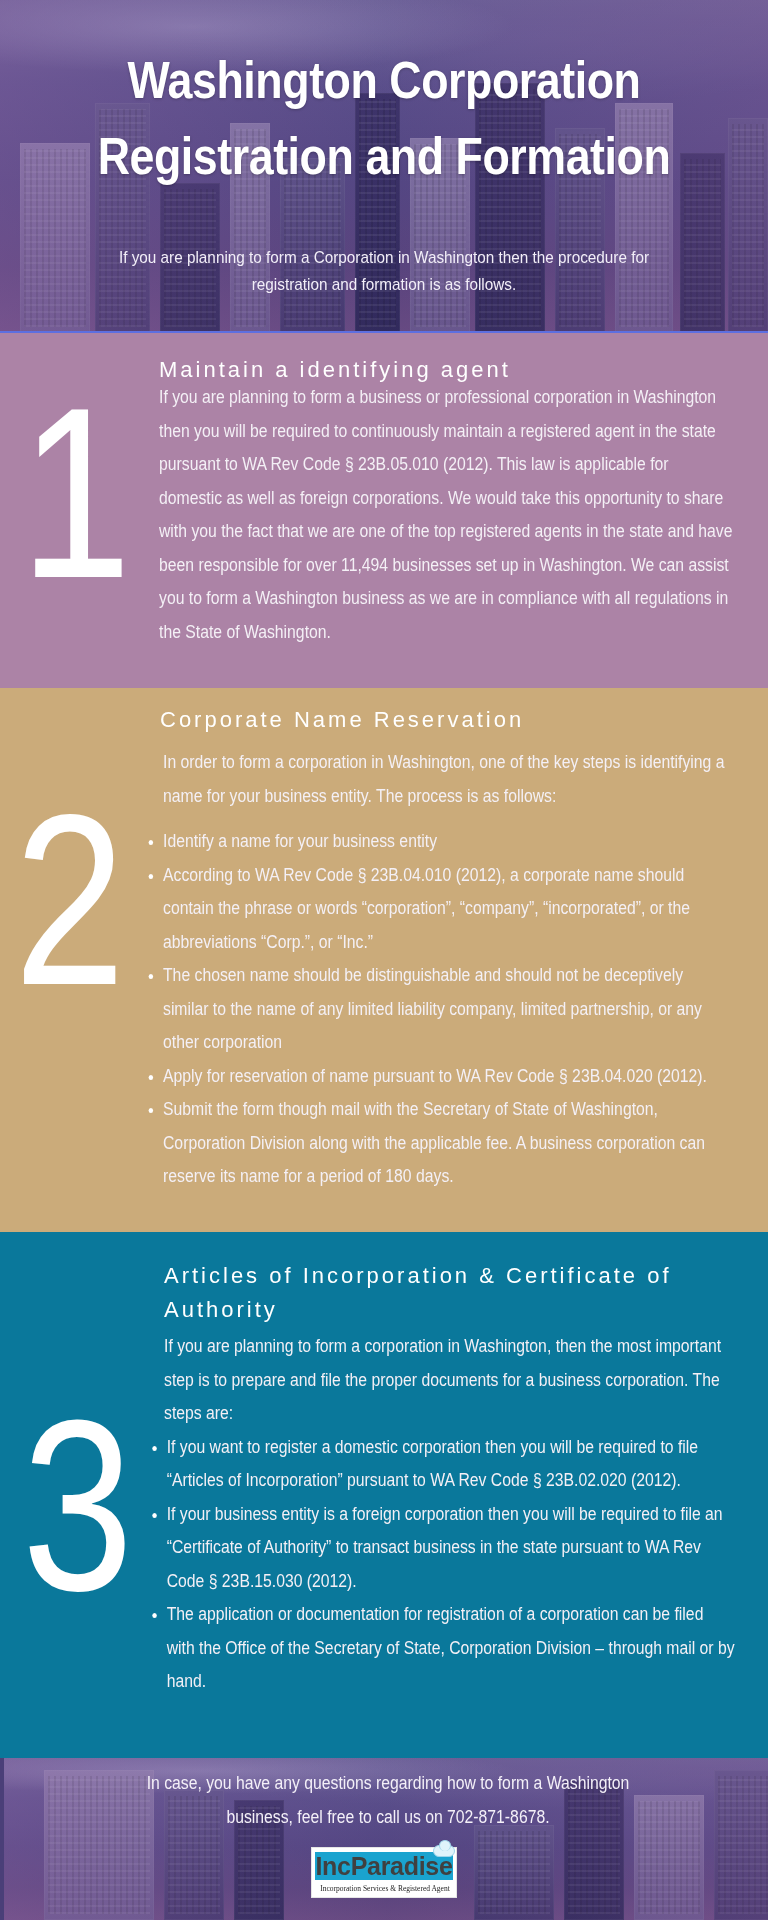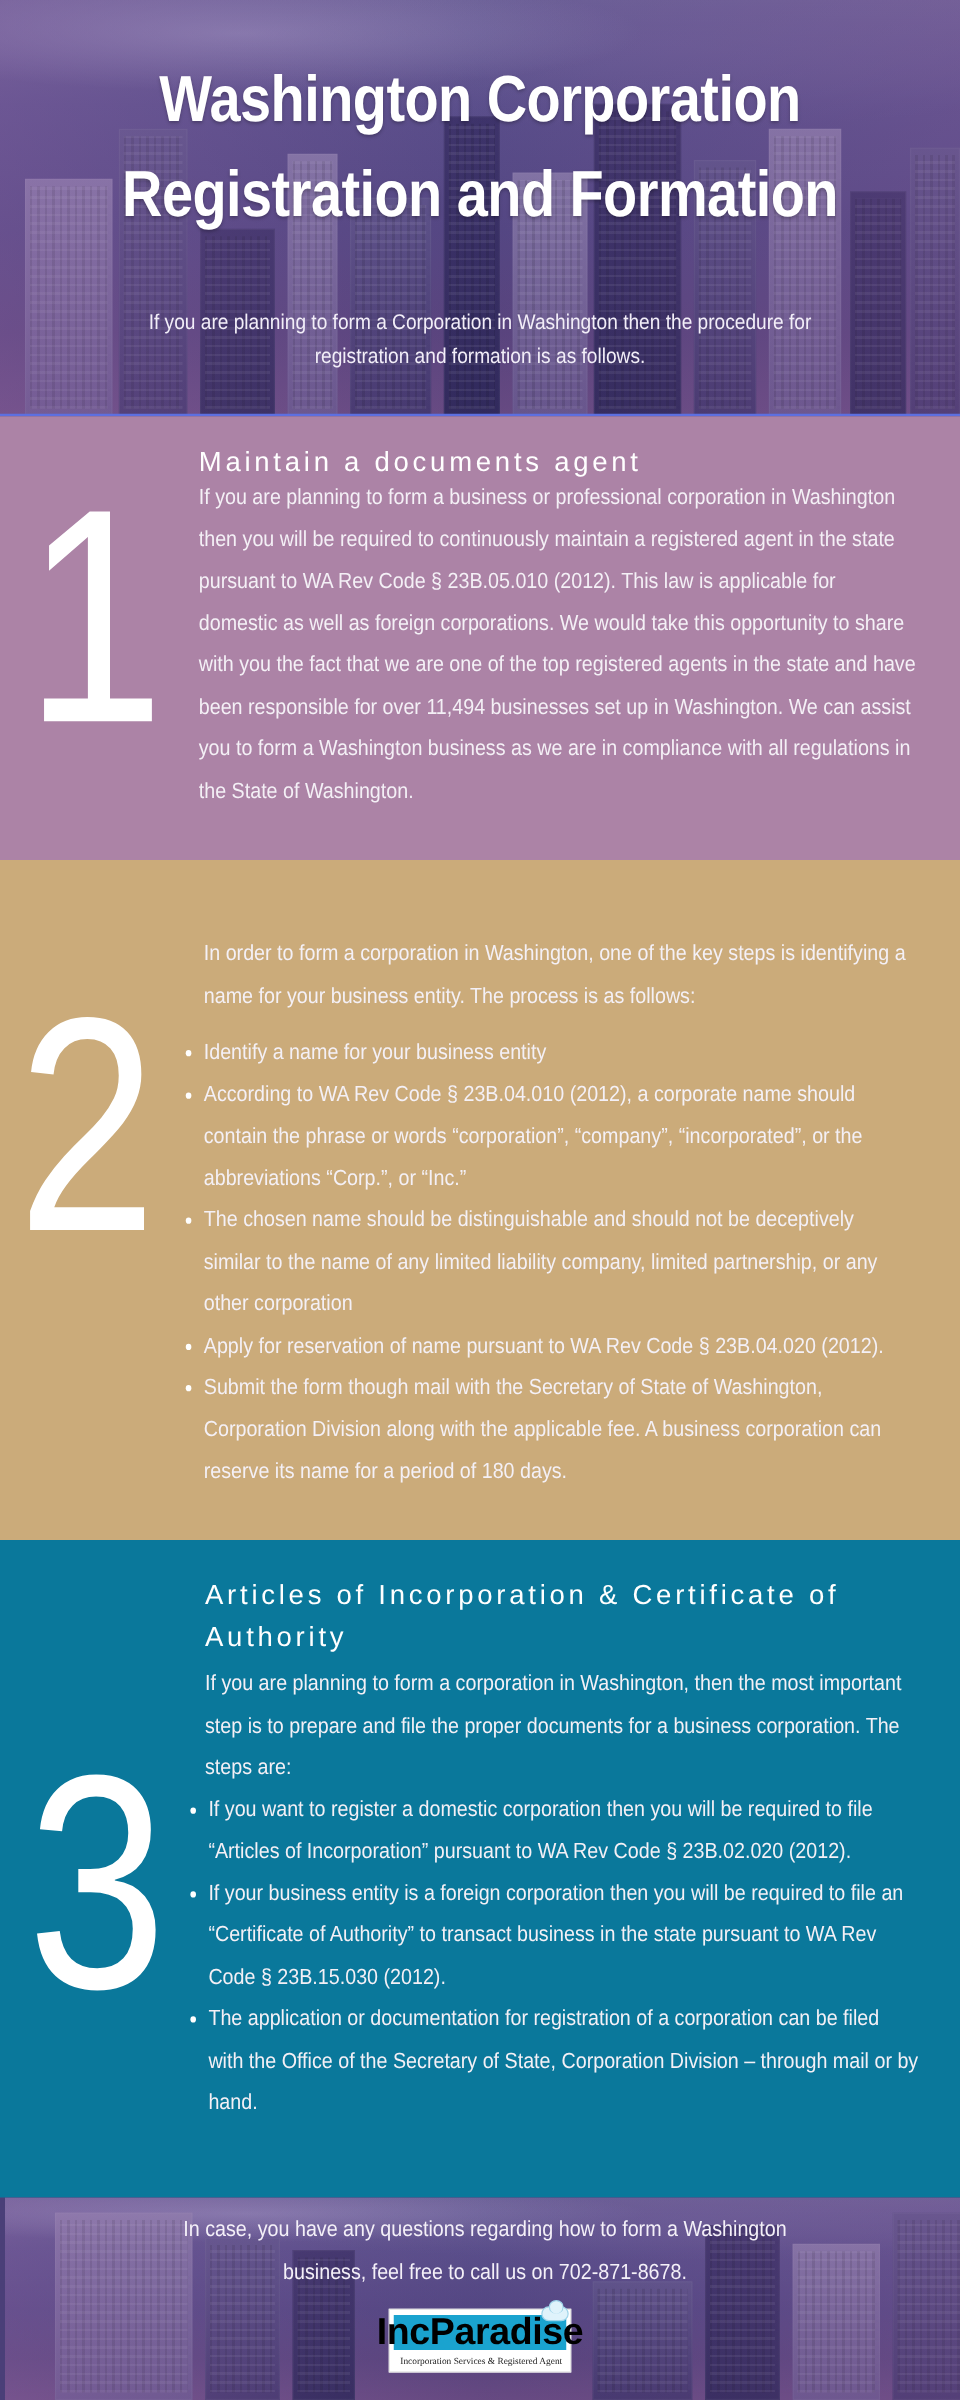--- a/index.html
+++ b/index.html
@@ -102,21 +102,21 @@
   }
   .logo {
     position: absolute; left: 307px; top: 89px; width: 146px; height: 51px;
     background: #fff; border: 1px solid #e5e5e5;
   }
   .logo-band {
     position: absolute; left: 3px; top: 4px; width: 138px; height: 28px; background: #1aa3cf;
     display: flex; align-items: center; justify-content: center;
   }
   .logo-word {
-    font-family: "Liberation Sans", sans-serif; font-weight: 700; font-size: 30px; color: #000000;
+    font-family: "Liberation Sans", sans-serif; font-weight: 700; font-size: 25px; color: #404040;
     letter-spacing: -0.3px;
   }
   .logo-cloud {
     position: absolute; right: -2px; top: -7px; width: 22px; height: 12px;
     background: #dff3fb; border-radius: 8px; border: 1px solid #9fd5ea;
   }
   .logo-cloud::before {
     content: ""; position: absolute; left: 5px; top: -6px; width: 10px; height: 10px;
     background: #dff3fb; border-radius: 50%; border: 1px solid #9fd5ea; border-bottom: none;
   }
@@ -148,28 +148,29 @@
   <h1 class="hero-title">
     <span>Washington Corporation</span><br>
     <span>Registration and Formation</span>
   </h1>
   <p class="hero-sub">If you are planning to form a Corporation in Washington then the procedure for registration and formation is as follows.</p>
   <div class="hero-line"></div>
 </section>
 
 <section class="step step-1">
   <div class="big-num">1</div>
-  <h2 class="step-title">Maintain a documents agent</h2>
+  <h2 class="step-title">Maintain a identifying agent</h2>
   <div class="step-body">
     <p>If you are planning to form a business or professional corporation in Washington then you will be required to continuously maintain a registered agent in the state pursuant to WA Rev Code § 23B.05.010 (2012). This law is applicable for domestic as well as foreign corporations. We would take this opportunity to share with you the fact that we are one of the top registered agents in the state and have been responsible for over 11,494 businesses set up in Washington. We can assist you to form a Washington business as we are in compliance with all regulations in the State of Washington.</p>
   </div>
 </section>
 
 <section class="step step-2">
   <div class="big-num">2</div>
+  <h2 class="step-title">Corporate Name Reservation</h2>
   <div class="step-body">
     <p>In order to form a corporation in Washington, one of the key steps is identifying a name for your business entity. The process is as follows:</p>
     <ul class="bullets">
       <li>Identify a name for your business entity</li>
       <li>According to WA Rev Code § 23B.04.010 (2012), a corporate name should contain the phrase or words “corporation”, “company”, “incorporated”, or the abbreviations “Corp.”, or “Inc.”</li>
       <li>The chosen name should be distinguishable and should not be deceptively similar to the name of any limited liability company, limited partnership, or any other corporation</li>
       <li>Apply for reservation of name pursuant to WA Rev Code § 23B.04.020 (2012).</li>
       <li>Submit the form though mail with the Secretary of State of Washington, Corporation Division along with the applicable fee. A business corporation can reserve its name for a period of 180 days.</li>
     </ul>
   </div>

